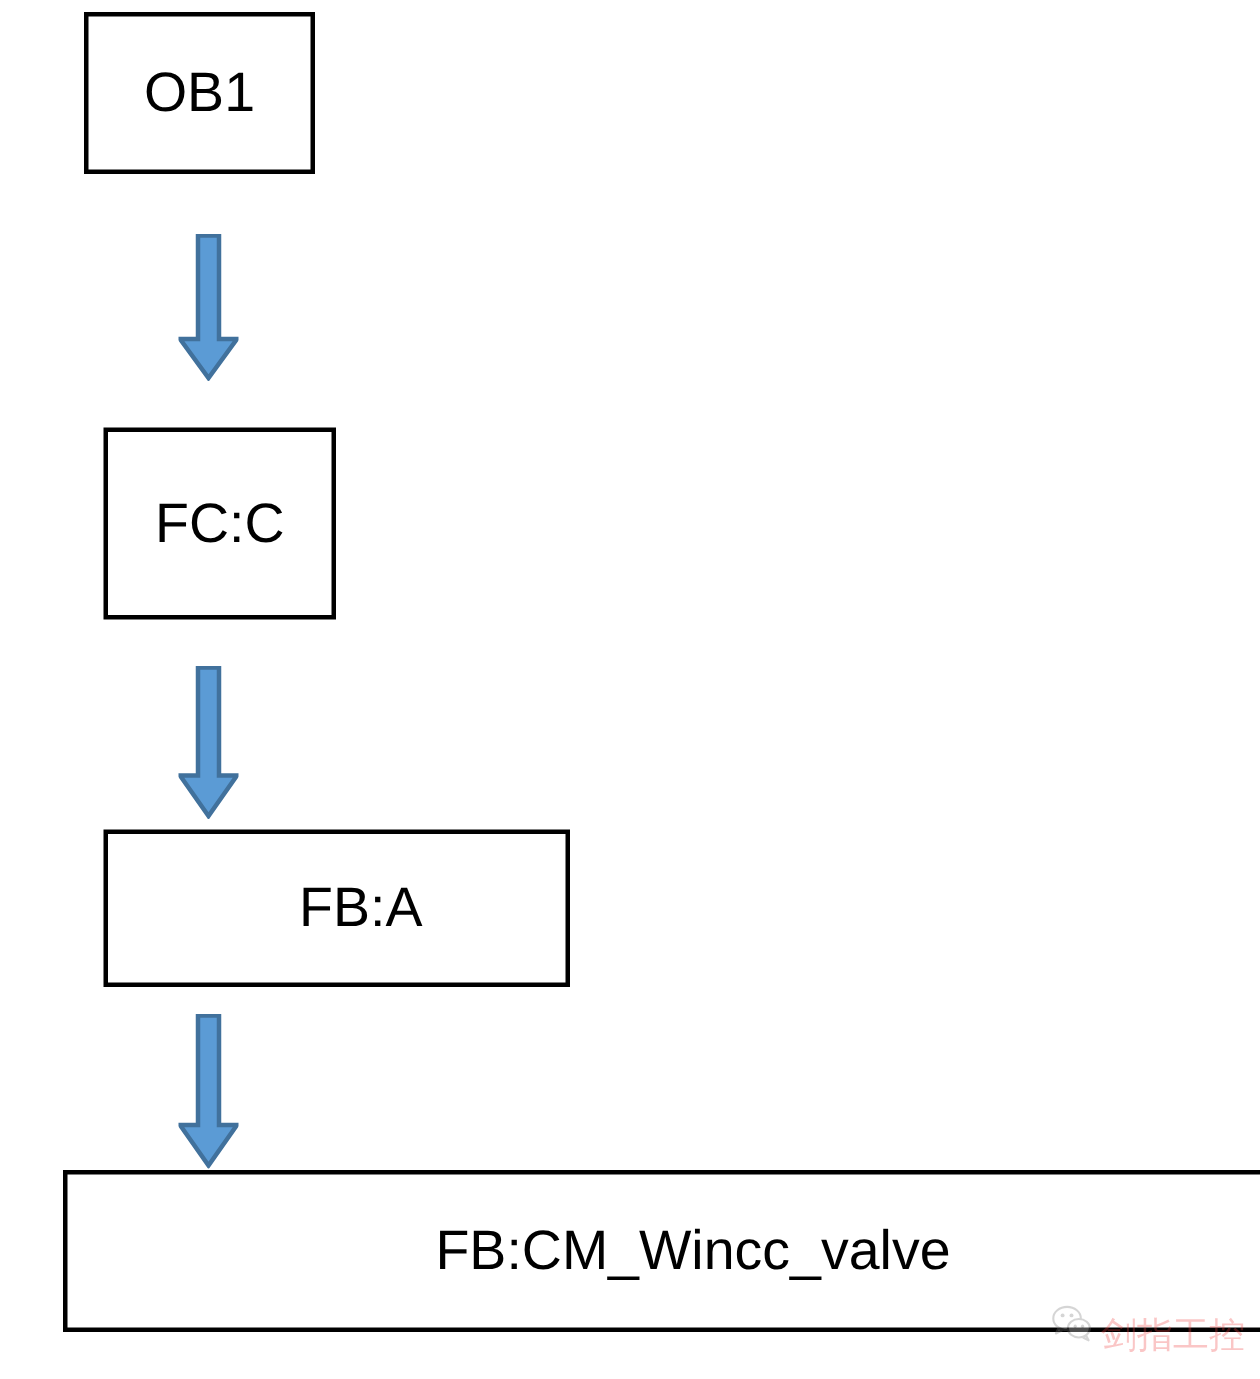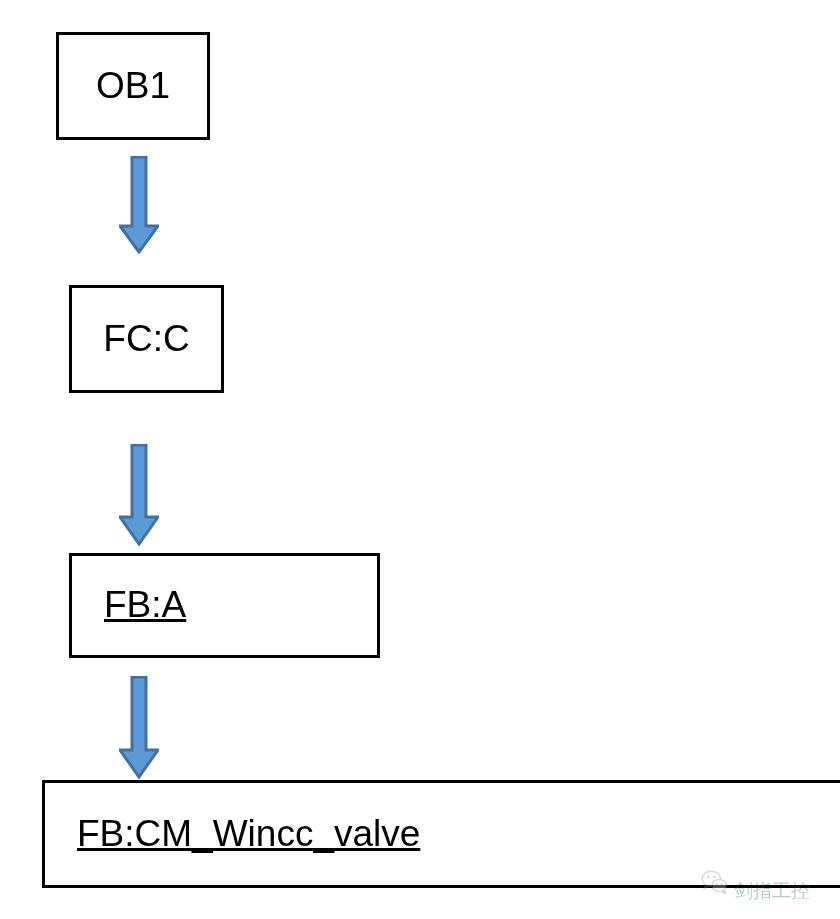--- a/index.html
+++ b/index.html
@@ -30,25 +30,25 @@
   }
   .node .node-label {
     font-size: 37px;
     line-height: 1;
     color: #000000;
     white-space: nowrap;
     letter-spacing: 0px;
   }
   .node.center { justify-content: center; }
   .node.center .node-label { padding-bottom: 2px; }
-  .node.left   { justify-content: flex-start; text-decoration: underline; }
+  .node.left   { justify-content: center; }
   .node.left .node-label { padding-left: 32px; padding-bottom: 2px; }
 
-  #node-ob1   { left: 56px;  top: 32px;  width: 154px; height: 108px; }
-  #node-fcc   { left: 69px;  top: 285px; width: 155px; height: 108px; text-align: right; }
+  #node-ob1   { left: 56px;  top: 8px;  width: 154px; height: 108px; }
+  #node-fcc   { left: 69px;  top: 285px; width: 155px; height: 128px; text-align: right; }
   #node-fba   { left: 69px;  top: 553px; width: 311px; height: 105px; }
   #node-fbcm  { left: 42px;  top: 780px; width: 808px; height: 108px; }
 
   
   .arrow {
     position: absolute;
     width: 40px;
   }
   .arrow svg { display: block; width: 100%; height: 100%; }
 
@@ -69,23 +69,23 @@
     opacity: 0.30;
     pointer-events: none;
   }
   #watermark .wm-logo {
     flex: 0 0 auto;
     width: 28px;
     height: 28px;
     display: block;
   }
   #watermark .wm-text {
-    font-size: 19px;
+    font-size: 24px;
     line-height: 1;
-    color: #14532d;
+    color: #ef4444;
     white-space: nowrap;
     font-family: "DejaVu Sans", "Liberation Sans", sans-serif;
     margin-top: 16px;
   }
 </style>
 </head>
 <body>
 
 <div id="canvas">
 

